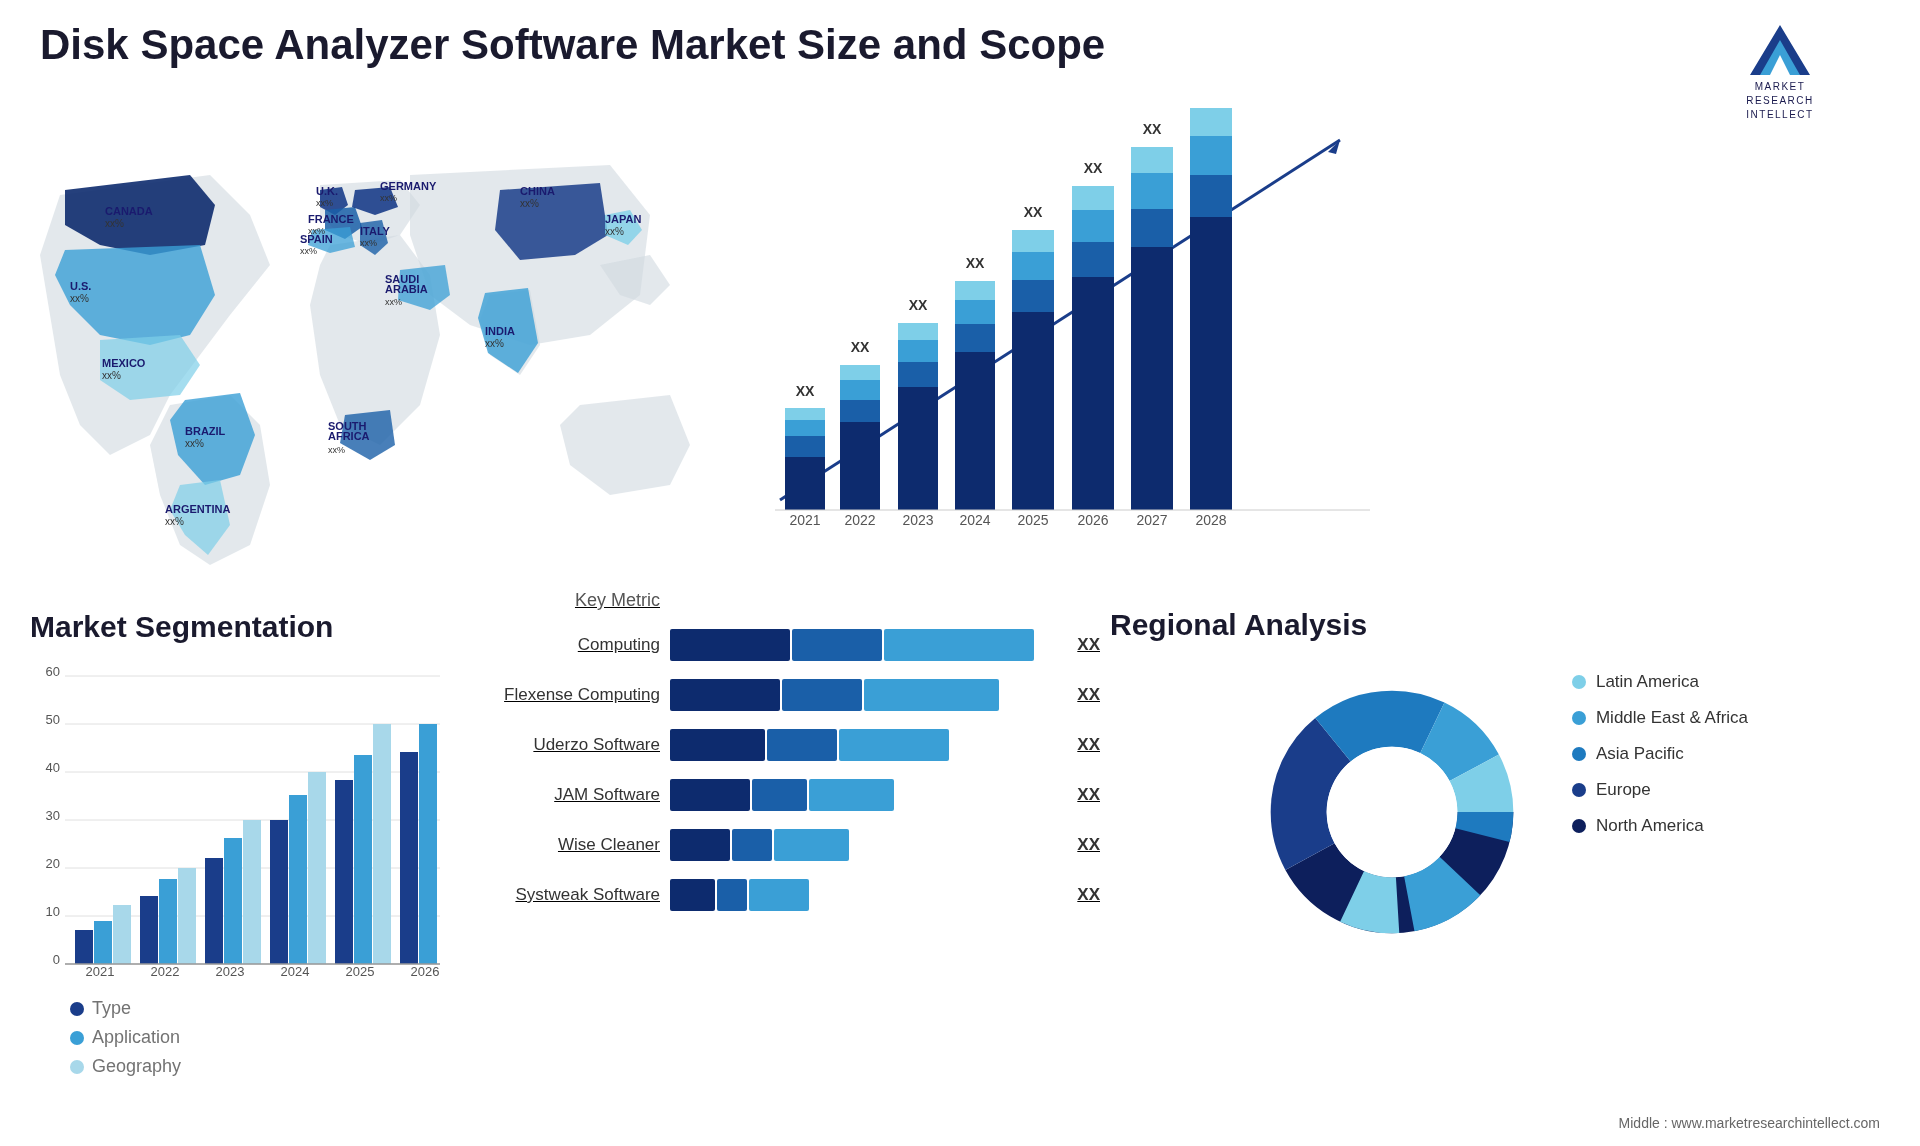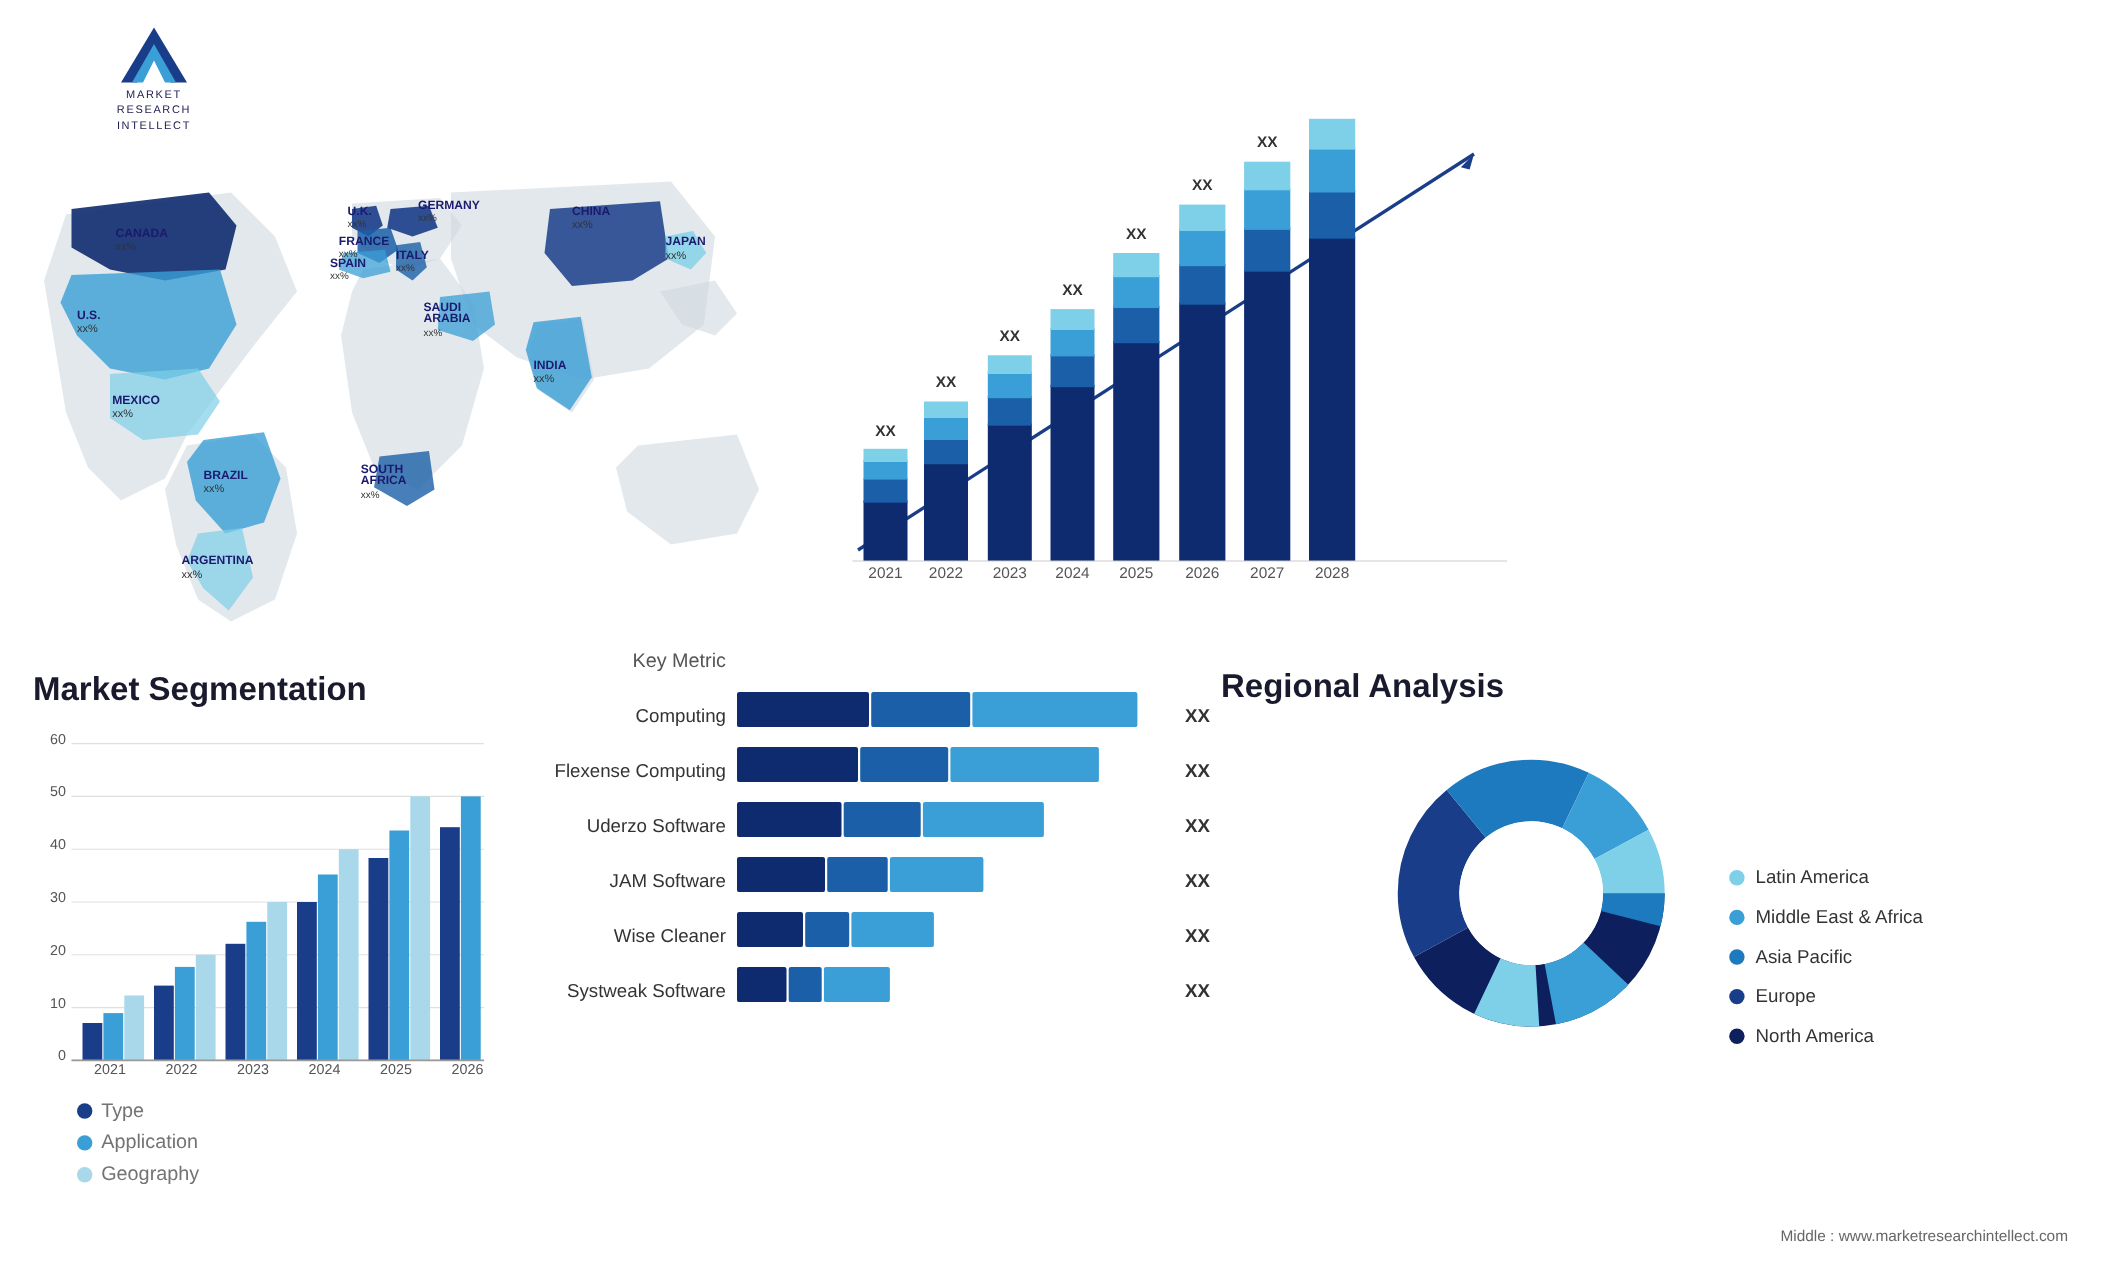--- a/index.html
+++ b/index.html
@@ -115,23 +115,24 @@
       height: 14px;
       border-radius: 50%;
     }
 
     
     .players-list {
       margin-top: 10px;
     }
     .player-row {
       display: flex;
-      align-items: flex-end;
+      align-items: center;
       margin-bottom: 18px;
       gap: 10px;
+      text-decoration: underline;
     }
     .player-name {
       font-size: 17px;
       color: #333;
       width: 200px;
       text-align: right;
       flex-shrink: 0;
     }
     .player-bar-container {
       flex: 1;
@@ -145,21 +146,21 @@
     .player-xx {
       font-size: 17px;
       color: #333;
       margin-left: 8px;
       font-weight: 600;
     }
 
     
     .donut-container {
       display: flex;
-      align-items: flex-end;
+      align-items: flex-start;
       justify-content: center;
       gap: 40px;
       margin-top: 30px;
     }
     .donut-legend {
       display: flex;
       flex-direction: column;
       gap: 16px;
     }
     .donut-legend-item {
@@ -189,20 +190,21 @@
     .map-label {
       font-size: 11px;
       fill: #1a1a6e;
       font-weight: 700;
     }
   </style>
 </head>
 <body>
 
 <div class="header">
+  <h1 class="page-title">Disk Space Analyzer Software Market Size and Scope</h1>
   <div class="logo-container">
 
     <svg class="logo-icon" viewBox="0 0 80 60">
       <polygon points="40,5 70,55 55,55 40,25 25,55 10,55" fill="#1a3d8a"></polygon>
       <polygon points="40,20 60,55 50,55 40,35 30,55 20,55" fill="#3a9fd6"></polygon>
     </svg>
     <div style="font-size:10px;font-weight:400;color:#1a1a4e;letter-spacing:1.5px;text-align:center;line-height:1.4">
       <span>MARKET</span><br>
       <span>RESEARCH</span><br>
       <span>INTELLECT</span>

